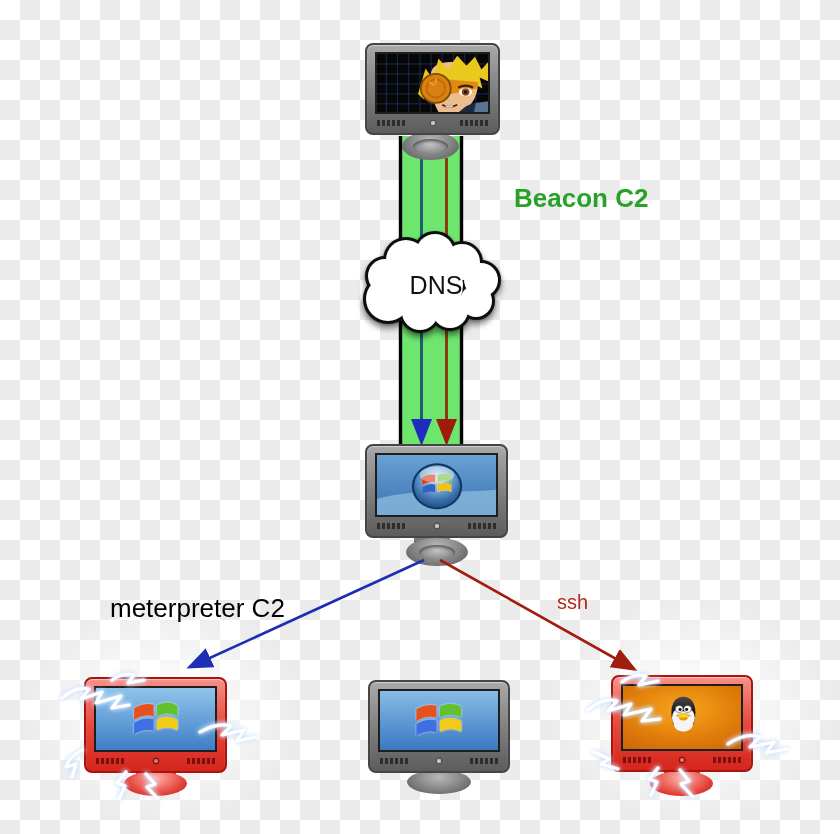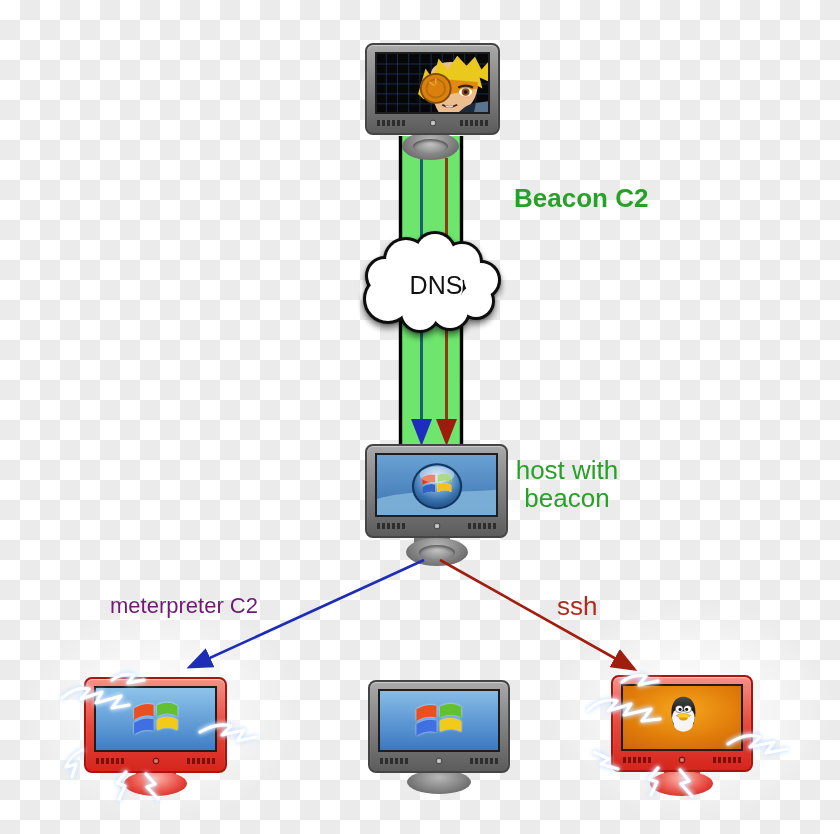--- a/index.html
+++ b/index.html
@@ -31,22 +31,22 @@
   .base.gray{background:radial-gradient(ellipse at 50% 30%,#b8b8b8,#7d7d7d 60%,#525252);}
   .base.red{background:radial-gradient(ellipse at 50% 28%,#ffb4aa,#e5453c 62%,#bd1712);}
   .base-ring{position:absolute;border-radius:50%;background:radial-gradient(ellipse at 50% 35%,#c4c4c4,#8a8a8a 70%,#6a6a6a);box-shadow:inset 0 2px 3px rgba(0,0,0,.45);}
   .cloud-svg{position:absolute;z-index:4;filter:drop-shadow(0 4px 3px rgba(0,0,0,.42)) drop-shadow(0 1px 1px rgba(0,0,0,.3));}
   svg.arrows{position:absolute;z-index:4;}
   svg.lightning{position:absolute;z-index:5;pointer-events:none;}
   .bolts{fill:none;stroke:#ffffff;stroke-width:3.1;stroke-linecap:round;stroke-linejoin:round;
     filter:drop-shadow(0 0 2.5px rgba(170,205,255,.95)) drop-shadow(0 0 1px rgba(255,255,255,.9));}
   .label{position:absolute;z-index:6;white-space:pre-line;}
   .lbl-green{color:#27a127;font-size:26px;}
-  .lbl-blue{color:#701a75;font-size:22px;}
-  .lbl-red{color:#b22a1c;font-size:26px;}
+  .lbl-blue{color:#000000;font-size:26px;}
+  .lbl-red{color:#b22a1c;font-size:20px;}
   .cloud-text{font-size:25px;fill:#111;font-family:"Liberation Sans",sans-serif;}
 </style>
 </head>
 <body>
 
 <div class="stage">
 
   <div class="checker"></div>
 
   <div class="glow" style="left:18px;top:596px;width:285px;height:228px;"></div>
@@ -293,18 +293,16 @@
     <g class="bolts">
       <path d="M10,62 q15,-13 29,-9 l-9,10 23,-7 -7,11 27,-6 -9,12 18,-2"></path>
       <path d="M150,96 q18,-12 32,-7 l-10,10 24,-5 -8,11 21,-4"></path>
       <path d="M102,122 l9,11 -8,3 11,12 M80,120 l-9,11 8,3 -6,13"></path>
       <path d="M44,34 q12,-9 24,-6 l-7,9 19,-4"></path>
       <path d="M16,104 l15,7 -8,5 17,5"></path>
     </g>
   </svg>
 
   <div class="label lbl-green" style="left:514px;top:183px;font-weight:bold;">Beacon C2</div>
-  <div class="label lbl-green" style="left:497px;top:456px;width:140px;text-align:center;line-height:1.08;">host with
-beacon</div>
   <div class="label lbl-blue" style="left:110px;top:593px;">meterpreter C2</div>
   <div class="label lbl-red" style="left:557px;top:591px;">ssh</div>
 
 </div>
 
 </body></html>

